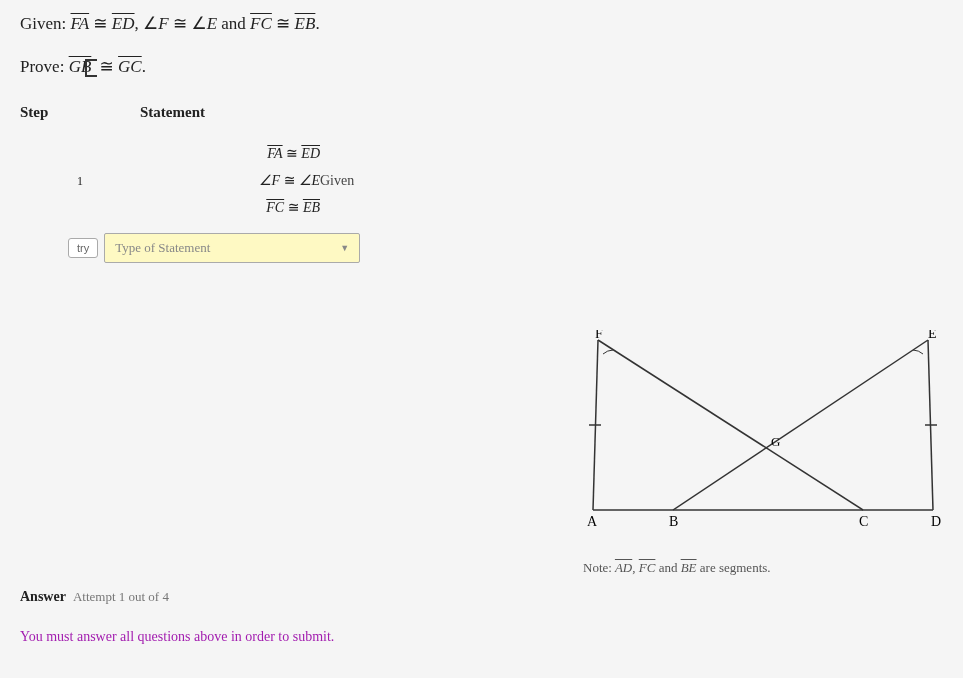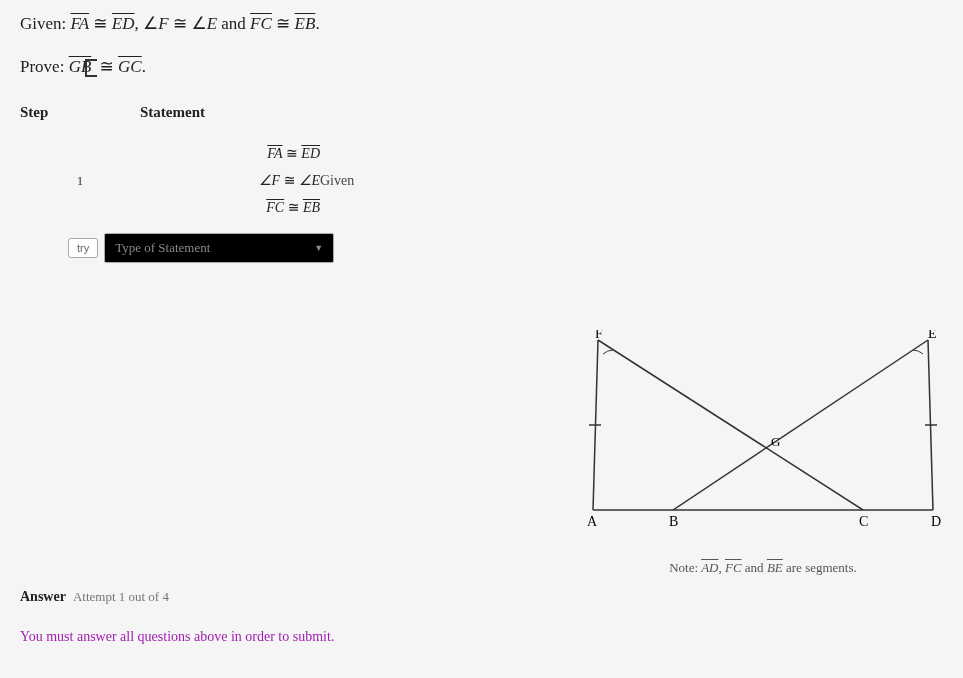--- a/index.html
+++ b/index.html
@@ -33,28 +33,28 @@
     .proof-row .col-step { font-size: 12px; text-align: center; }
     .stmt-line { font-size: 14px; line-height: 1.9; text-align: right; }
     .reason-text { font-size: 14px; color: #444; }
     .input-row { display: flex; align-items: center; margin-top: 12px; gap: 6px; }
     .try-btn {
       border: 1px solid #aaa; background: #fff; color: #666;
       font-size: 11px; padding: 3px 8px; border-radius: 3px; cursor: pointer;
       margin-left: 48px;
     }
     .stmt-select {
-      border: 1px solid #aaa; background: #000000; color: #888;
-      font-size: 13px; padding: 6px 10px; width: 230px;
+      border: 1px solid #aaa; background: #fef9c3; color: #888;
+      font-size: 13px; padding: 6px 10px; width: 256px;
       display: flex; justify-content: space-between; align-items: center;
       border-radius: 2px; cursor: pointer;
     }
     .chev { font-size: 9px; color: #888; }
     .figure-area { position: absolute; right: 20px; top: 330px; width: 360px; }
-    .figure-note { text-align: center; font-size: 13px; color: #555; margin-top: 16px; font-style: italic; }
+    .figure-note { font-size: 13px; color: #555; margin-top: 16px; font-style: italic; }
     .figure-note .reg { font-style: normal; }
     .answer-area { position: absolute; left: 20px; bottom: 33px; margin-top: 25px; }
     .answer-label { font-size: 14px; }
     .answer-label b { font-weight: bold; }
     .answer-attempt { color: #777; font-size: 13px; }
     .submit-note { color: #a21caf; font-size: 14px; margin-top: 24px; }
   </style>
 </head>
 <body>
 

